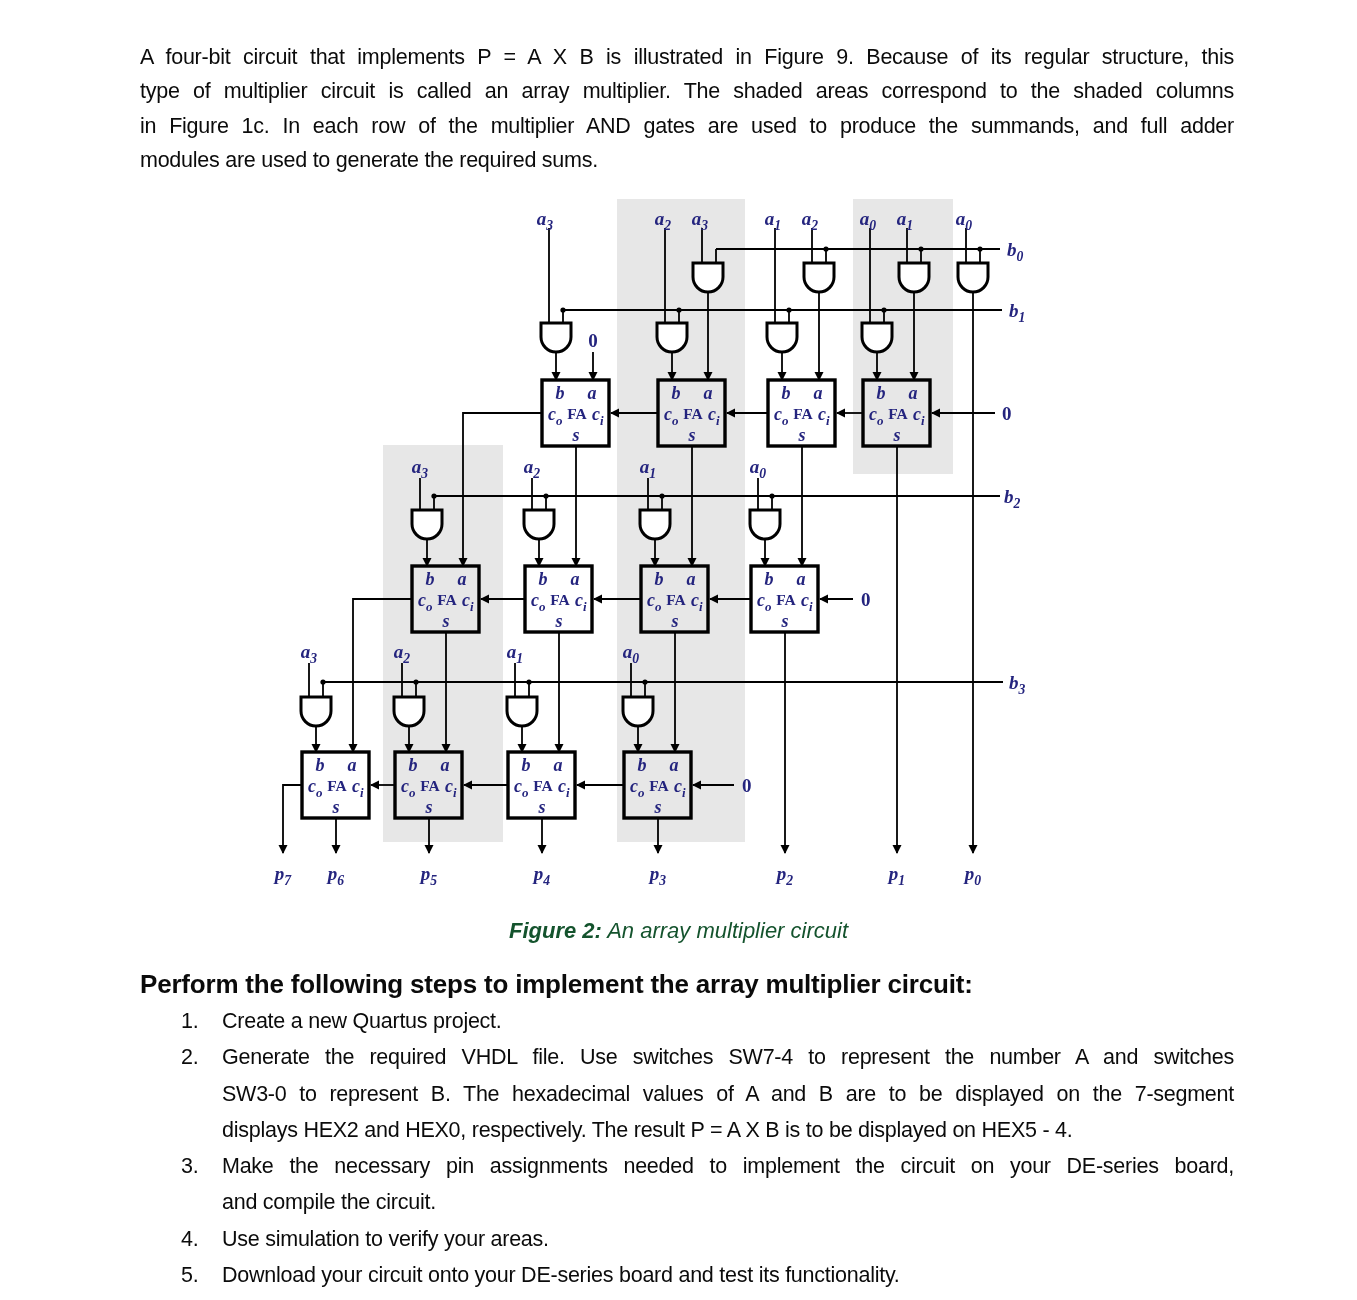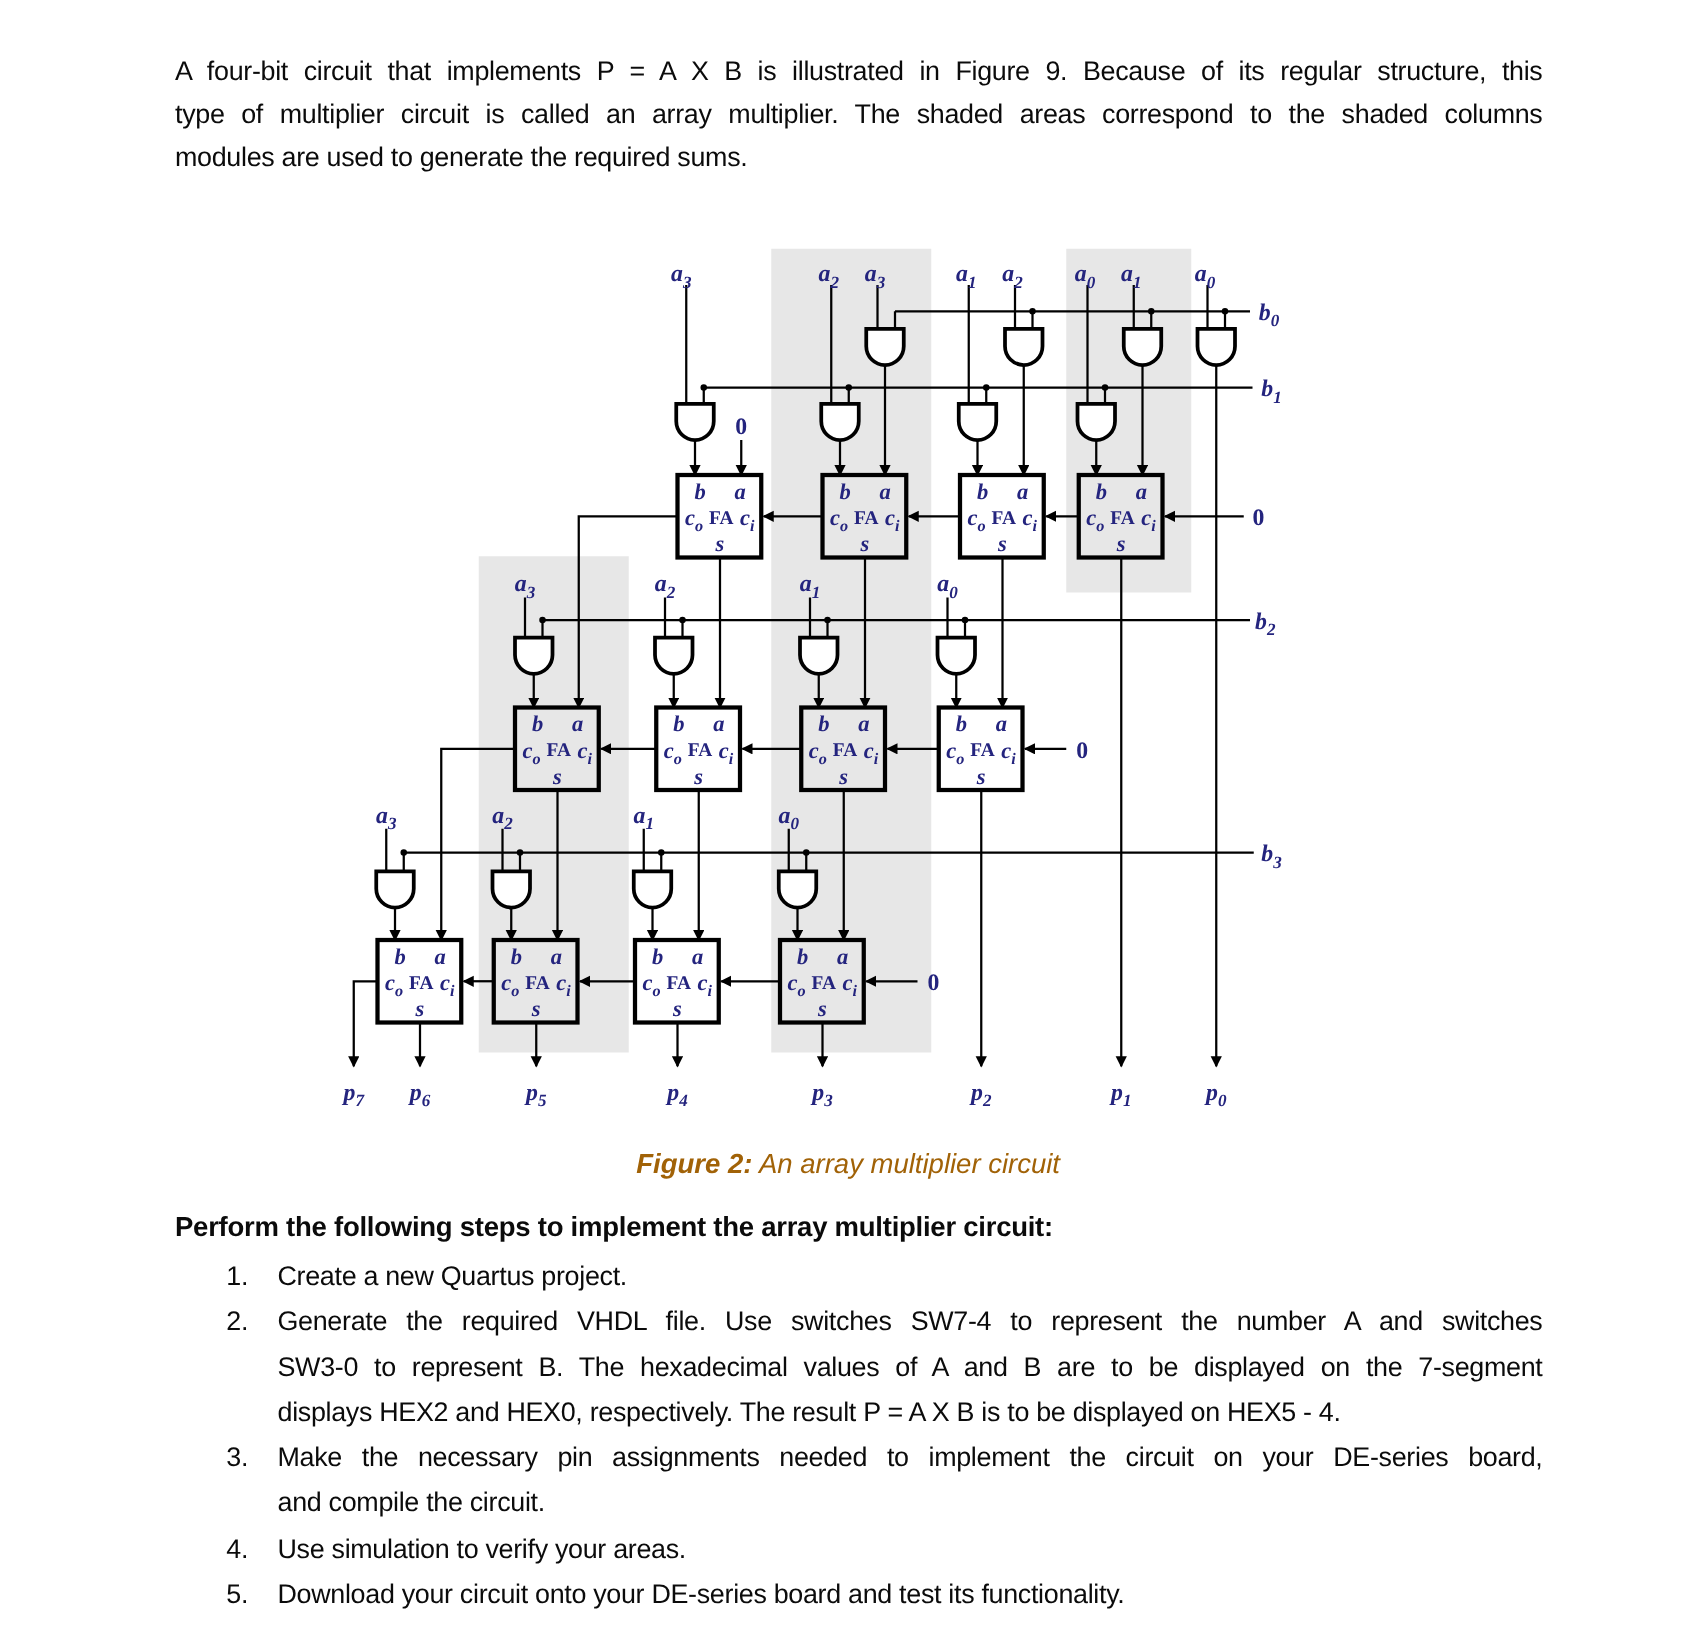--- a/index.html
+++ b/index.html
@@ -5,35 +5,36 @@
   html,body{margin:0;padding:0;}
   body{
     width:1357px;height:1300px;background:#ffffff;position:relative;overflow:hidden;
     font-family:"Liberation Sans",sans-serif;color:#0b0b0b;
   }
   .abs{position:absolute;}
   .intro{left:140px;top:40px;width:1094px;font-size:21.5px;line-height:34.4px;letter-spacing:-0.25px;}
   .line{display:block;}
   .jl{text-align:justify;text-align-last:justify;}
   #csvg{left:0;top:0;}
-  .caption{left:140px;top:918px;width:1077px;text-align:center;font-size:22px;color:#a16207;}
+  .caption{left:140px;top:918px;width:1077px;text-align:center;font-size:22px;color:#14532d;}
   .cap-b{font-weight:bold;font-style:italic;}
   .cap-r{font-style:italic;}
-  .heading{left:140px;top:969px;font-size:22px;font-weight:bold;letter-spacing:-0.2px;}
+  .heading{left:140px;top:969px;font-size:26px;font-weight:bold;letter-spacing:-0.2px;}
   .steps{left:140px;top:1003px;width:1094px;font-size:21.5px;line-height:36.3px;letter-spacing:-0.25px;}
   .step{display:flex;align-items:flex-start;}
   .num{width:41px;margin-left:41px;flex:none;}
   .body{flex:1;min-width:0;}
 </style>
 </head>
 <body>
 
 <div class="abs intro">
   <span class="line jl">A four-bit circuit that implements P = A X B is illustrated in Figure 9. Because of its regular structure, this</span>
   <span class="line jl">type of multiplier circuit is called an array multiplier. The shaded areas correspond to the shaded columns</span>
+  <span class="line jl">in Figure 1c. In each row of the multiplier AND gates are used to produce the summands, and full adder</span>
   <span class="line">modules are used to generate the required sums.</span>
 </div>
 
 <svg id="csvg" class="abs" width="1357" height="1300" viewBox="0 0 1357 1300">
     <defs>
       <marker id="ah" markerWidth="10" markerHeight="10" refX="8" refY="4.5" orient="auto" markerUnits="userSpaceOnUse">
         <path d="M0,0 L9,4.5 L0,9 Z" fill="#000000"></path>
       </marker>
     </defs>
     <rect x="383" y="445" width="120" height="397" fill="#e7e7e7"></rect>

